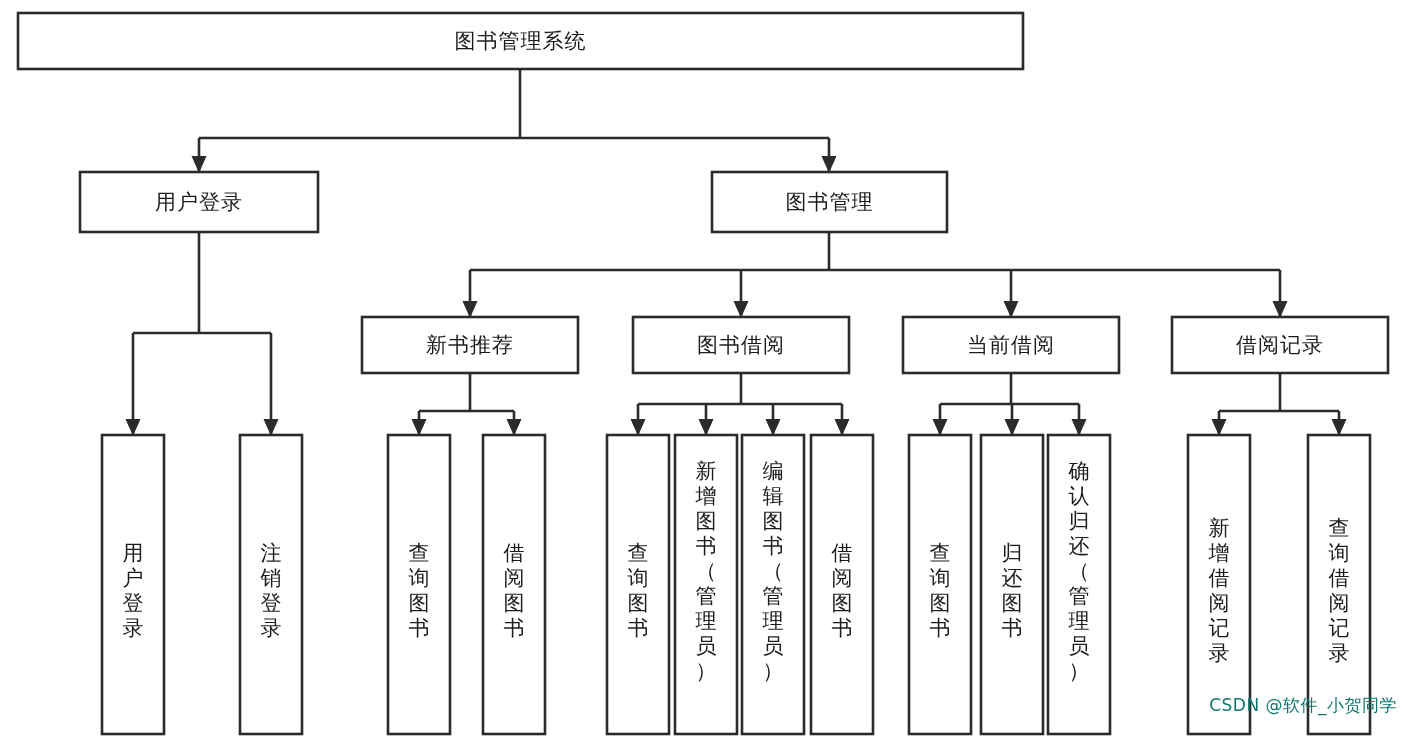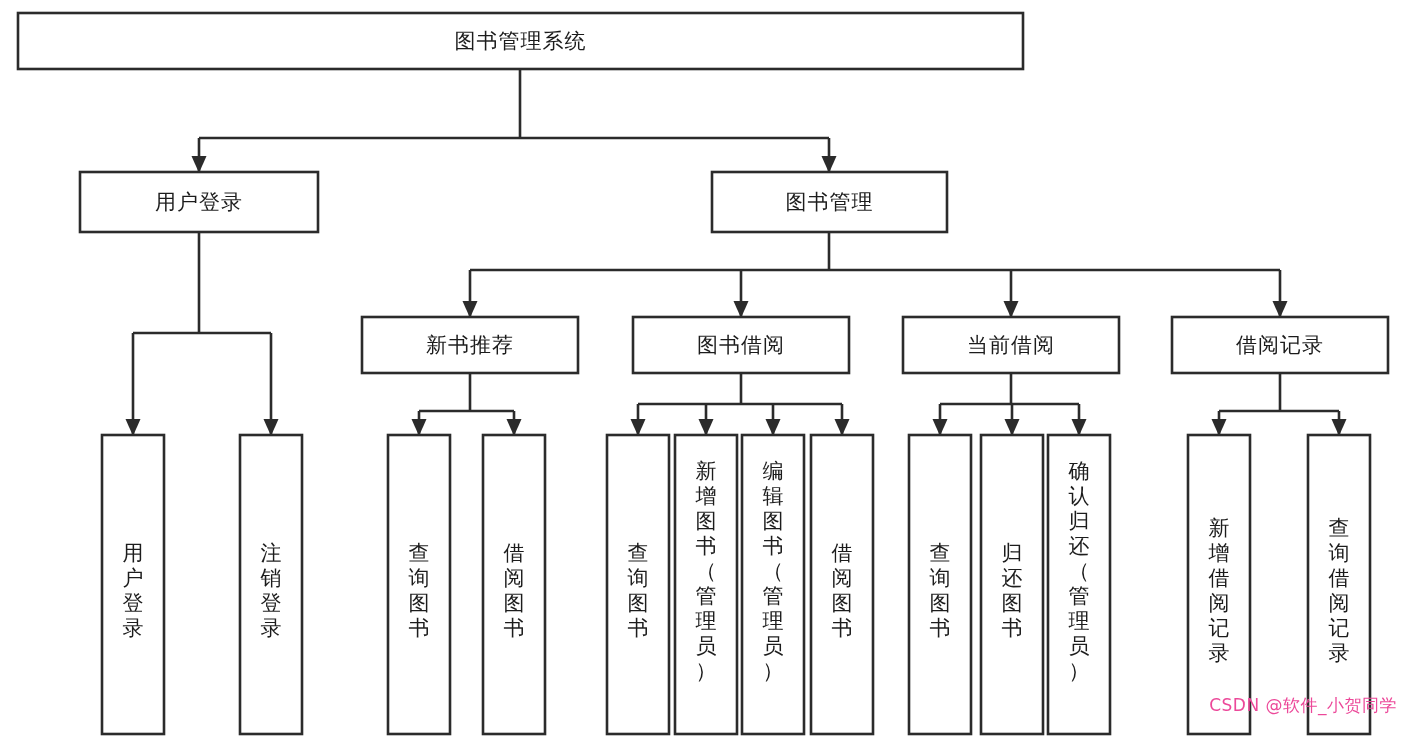--- a/index.html
+++ b/index.html
@@ -49,21 +49,21 @@
     font-size: 21px;
     text-anchor: middle;
     dominant-baseline: middle;
   }
   .watermark {
     position: absolute;
     right: 8px;
     bottom: 4px;
     font-family: "DejaVu Sans", "Liberation Sans", sans-serif;
     font-size: 17px;
-    color: #ec4899;
+    color: #0f766e;
     white-space: nowrap;
     letter-spacing: 0.5px;
     pointer-events: none;
     text-align: center;
   }
 </style>
 </head>
 <body>
 
 <div id="diagram-root">

